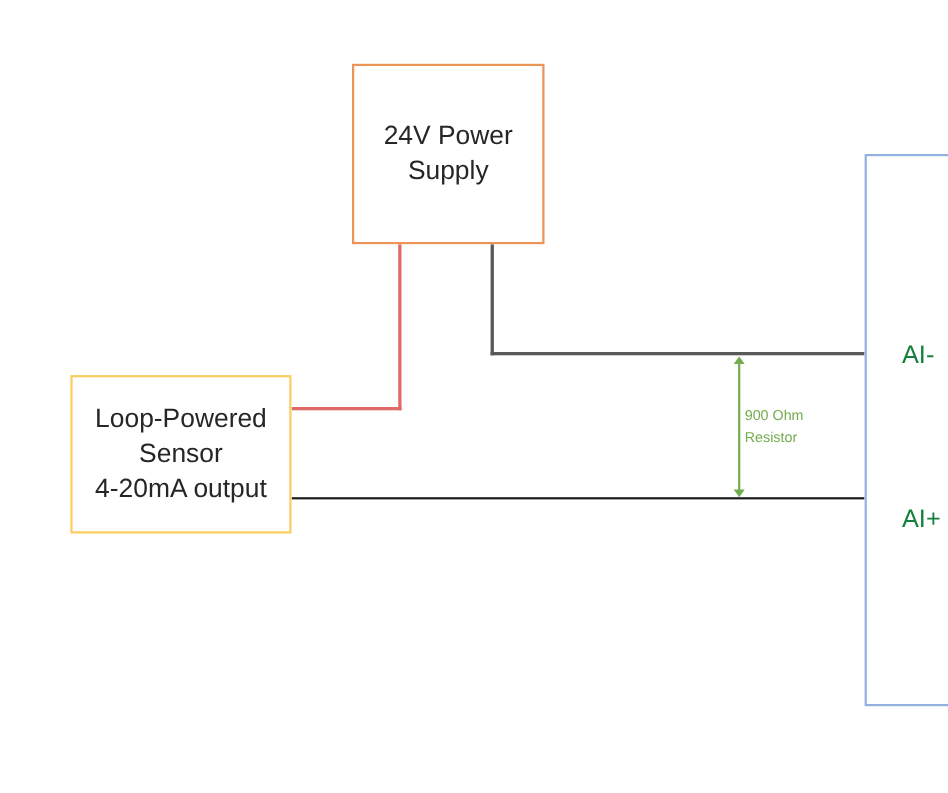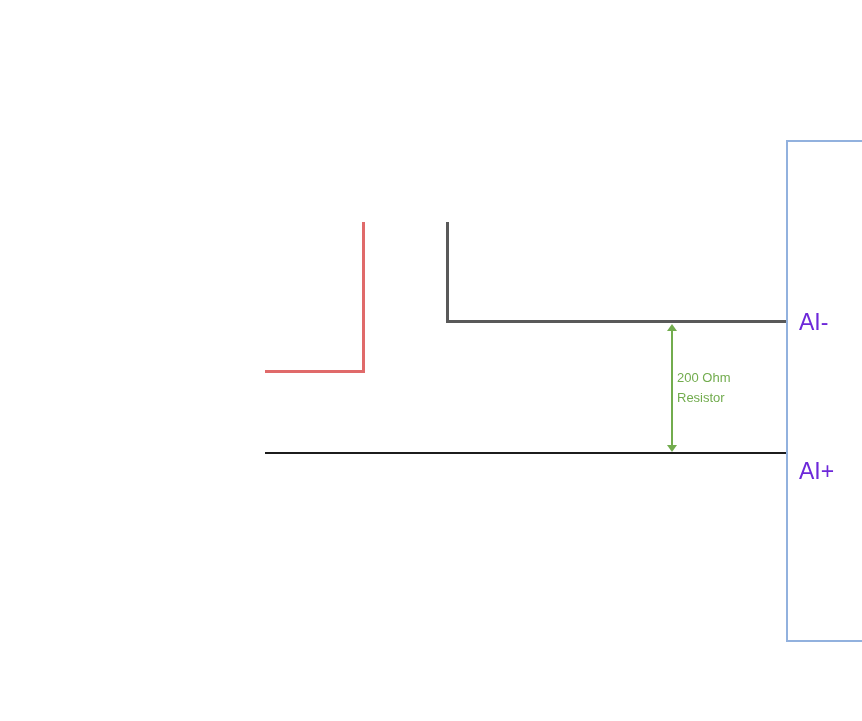--- a/index.html
+++ b/index.html
@@ -40,23 +40,24 @@
     width: 201px; height: 144px;
     border: 2px solid #FACD5F;
   }
   .daq-box {
     left: 786px; top: 140px;
     width: 130px; height: 502px;
     border: 2px solid #92B1DE;
   }
   .terminal-label {
     position: absolute;
-    color: #6d28d9;
+    color: #15803d;
     font-size: 23px;
     line-height: 23px;
+    margin-left: 21px;
   }
   .terminal-ai-minus { left: 799px; top: 311px; }
   .terminal-ai-plus  { left: 799px; top: 460px; }
   .wire { position: absolute; }
   .wire-red-v   { left: 362px; top: 222px; width: 3px;  height: 151px; background: #E06A6A; }
   .wire-red-h   { left: 265px; top: 370px; width: 100px; height: 3px;  background: #E06A6A; }
   .wire-gray-v  { left: 446px; top: 222px; width: 3px;  height: 101px; background: #595959; }
   .wire-gray-h  { left: 446px; top: 320px; width: 340px; height: 3px;  background: #595959; }
   .wire-black-h { left: 265px; top: 452px; width: 521px; height: 2px;  background: #1C1C1C; }
   .resistor-arrow {
@@ -103,24 +104,33 @@
   <div class="wire wire-red-h"></div>
   <div class="wire wire-gray-v"></div>
   <div class="wire wire-gray-h"></div>
   <div class="wire wire-black-h"></div>
 
   <div class="resistor-arrow">
     <div class="arrow-head arrow-head-top"></div>
     <div class="arrow-line"></div>
     <div class="arrow-head arrow-head-bottom"></div>
   </div>
-  <div class="resistor-label">200 Ohm
+  <div class="resistor-label">900 Ohm
 Resistor</div>
 
+  <div class="box power-box">
+    <span class="box-label">24V Power
+Supply</span>
+  </div>
 
+  <div class="box sensor-box">
+    <span class="box-label">Loop-Powered
+Sensor
+4-20mA output</span>
+  </div>
 
   <div class="box daq-box"></div>
 
   <span class="terminal-label terminal-ai-minus">AI-</span>
 
   <span class="terminal-label terminal-ai-plus">AI+</span>
 
 </div>
 
 </body></html>

